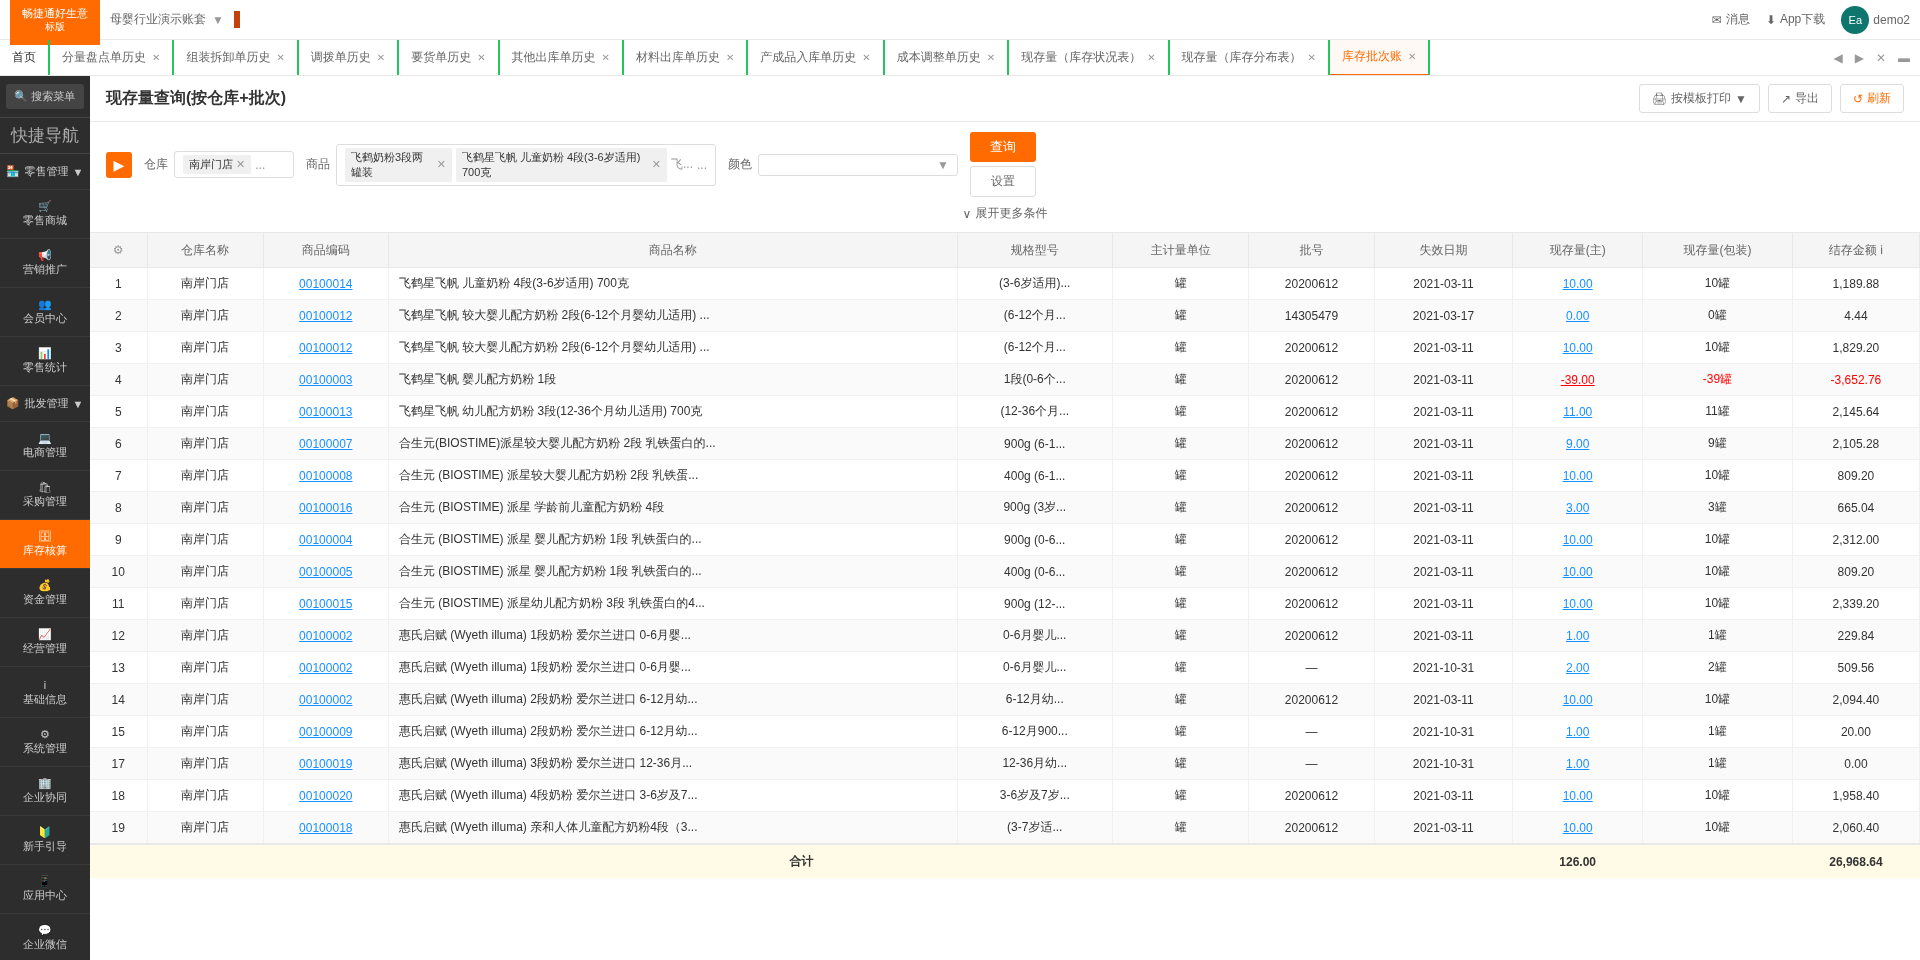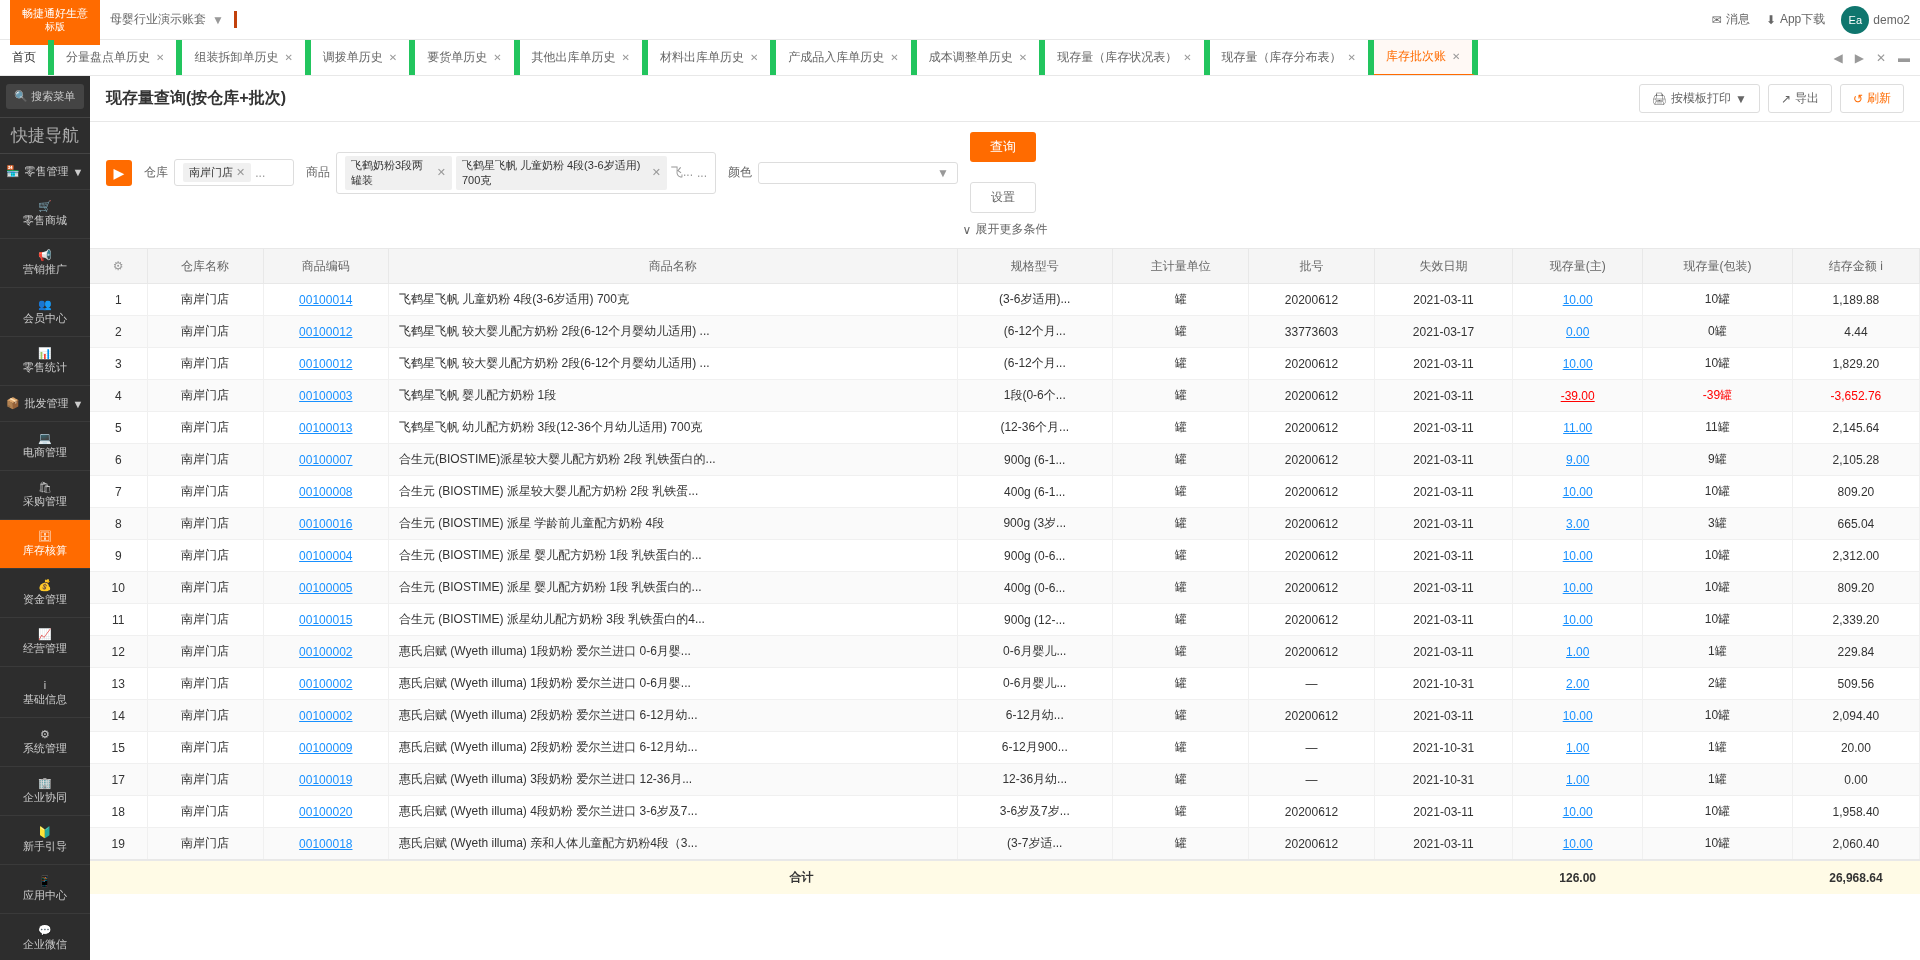--- a/index.html
+++ b/index.html
@@ -2,29 +2,29 @@
 <html><head>
   <meta charset="utf-8">
   <style>
     * { margin: 0; padding: 0; box-sizing: border-box; }
     body { font-family: 'Microsoft YaHei', Arial, sans-serif; font-size: 12px; background: #f5f5f5; color: #333; width: 1920px; height: 960px; overflow: hidden; }
 
     
     .top-bar { display: flex; align-items: center; background: #fff; height: 40px; border-bottom: 1px solid #e8e8e8; padding: 0 10px; }
     .logo-area { display: flex; align-items: center; width: 90px; height: 51px; background: #ff6b00; color: #fff; font-size: 11px; justify-content: center; flex-shrink: 0; }
     .logo-text { text-align: center; line-height: 1.3; }
-    .dropdown-area { display: flex; align-items: center; padding: 0 10px; color: #666; font-size: 12px; cursor: pointer; border-right: 3px solid #c2410c; }
+    .dropdown-area { display: flex; align-items: center; padding: 0 10px; color: #666; font-size: 12px; cursor: pointer; border-right: 6px solid #c2410c; }
     .dropdown-arrow { margin-left: 6px; color: #999; }
     .top-right { margin-left: auto; display: flex; align-items: center; gap: 16px; }
     .top-icon-btn { display: flex; align-items: center; gap: 4px; color: #666; cursor: pointer; font-size: 12px; }
     .user-avatar { width: 28px; height: 28px; border-radius: 50%; background: #0f766e; color: #fff; display: flex; align-items: center; justify-content: center; font-size: 11px; }
 
     
     .tabs-bar { display: flex; align-items: center; background: #fff; height: 36px; border-bottom: 1px solid #e8e8e8; overflow: hidden; }
-    .tab-item { display: flex; align-items: center; padding: 0 12px; height: 36px; border-right: 6px solid #22c55e; cursor: pointer; white-space: nowrap; font-size: 12px; color: #666; flex-shrink: 0; }
+    .tab-item { display: flex; align-items: center; padding: 0 12px; height: 36px; border-right: 2px solid #22c55e; cursor: pointer; white-space: nowrap; font-size: 12px; color: #666; flex-shrink: 0; }
     .tab-item.active { color: #ff6b00; background: #fff9f5; border-bottom: 2px solid #ff6b00; }
     .tab-item .tab-close { margin-left: 6px; color: #999; font-size: 10px; }
     .tab-home { padding: 0 12px; color: #333; font-size: 12px; }
     .tabs-nav { display: flex; align-items: center; margin-left: auto; padding: 0 6px; gap: 4px; }
     .tabs-nav-btn { cursor: pointer; color: #999; padding: 2px 4px; }
 
     
     .main-layout { display: flex; height: calc(960px - 76px); }
 
     
@@ -53,21 +53,21 @@
     .filter-group { display: flex; align-items: center; gap: 6px; }
     .filter-label { color: #666; font-size: 12px; white-space: nowrap; }
     .filter-expand-btn { display: flex; align-items: center; justify-content: center; width: 26px; height: 26px; background: #ff6b00; color: #fff; cursor: pointer; border-radius: 3px; font-size: 14px; flex-shrink: 0; }
     .filter-tag-group { display: flex; align-items: center; gap: 4px; border: 1px solid #ddd; border-radius: 3px; padding: 3px 8px; min-width: 120px; background: #fff; }
     .filter-tag { display: flex; align-items: center; gap: 3px; background: #f0f0f0; padding: 2px 6px; border-radius: 2px; font-size: 11px; }
     .filter-tag .tag-close { cursor: pointer; color: #999; }
     .filter-more { color: #999; font-size: 12px; cursor: pointer; }
     .expand-more { display: flex; align-items: center; justify-content: center; margin-top: 8px; color: #666; font-size: 12px; cursor: pointer; gap: 4px; }
     .btn-query { background: #ff6b00; color: #fff; border: none; padding: 6px 20px; border-radius: 3px; cursor: pointer; font-size: 13px; }
     .btn-setting { background: #fff; color: #666; border: 1px solid #ddd; padding: 6px 14px; border-radius: 3px; cursor: pointer; font-size: 12px; }
-    .query-btns { display: flex; flex-direction: column; gap: 20px; }
+    .query-btns { display: flex; flex-direction: column; gap: 4px; }
 
     
     .table-container { flex: 1; overflow: auto; background: #fff; }
     table { width: 100%; border-collapse: collapse; }
     thead tr { background: #f5f5f5; }
     thead th { padding: 8px 10px; text-align: center; border-bottom: 1px solid #e8e8e8; border-right: 1px solid #e8e8e8; font-size: 12px; font-weight: normal; color: #666; white-space: nowrap; position: sticky; top: 0; background: #f5f5f5; z-index: 1; }
     tbody tr { background: #fff; }
     tbody tr:nth-child(even) { background: #fafafa; }
     tbody td { padding: 7px 10px; border-bottom: 1px solid #f0f0f0; border-right: 1px solid #f0f0f0; font-size: 12px; text-align: center; white-space: nowrap; }
     tbody td.text-left { text-align: left; }
@@ -313,21 +313,21 @@
     <td class="">10罐</td>
     <td class="">1,189.88</td>
   </tr>
             <tr>
     <td>2</td>
     <td>南岸门店</td>
     <td><span class="link-text">00100012</span></td>
     <td class="text-left">飞鹤星飞帆 较大婴儿配方奶粉 2段(6-12个月婴幼儿适用) ...</td>
     <td>(6-12个月...</td>
     <td>罐</td>
-    <td>33773603</td>
+    <td>14305479</td>
     <td>2021-03-17</td>
     <td><span class="link-text ">0.00</span></td>
     <td class="">0罐</td>
     <td class="">4.44</td>
   </tr>
             <tr>
     <td>3</td>
     <td>南岸门店</td>
     <td><span class="link-text">00100012</span></td>
     <td class="text-left">飞鹤星飞帆 较大婴儿配方奶粉 2段(6-12个月婴幼儿适用) ...</td>

